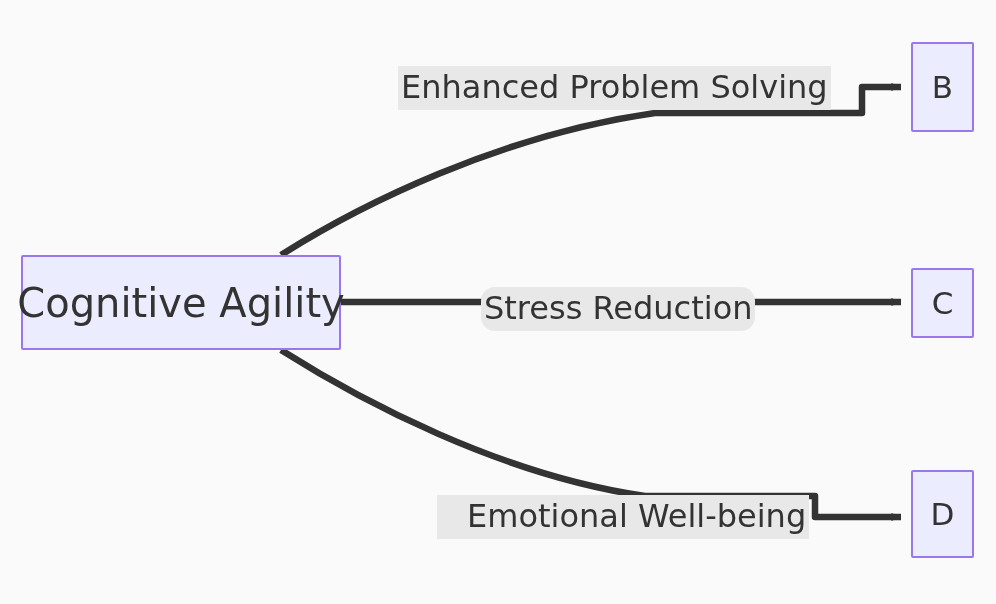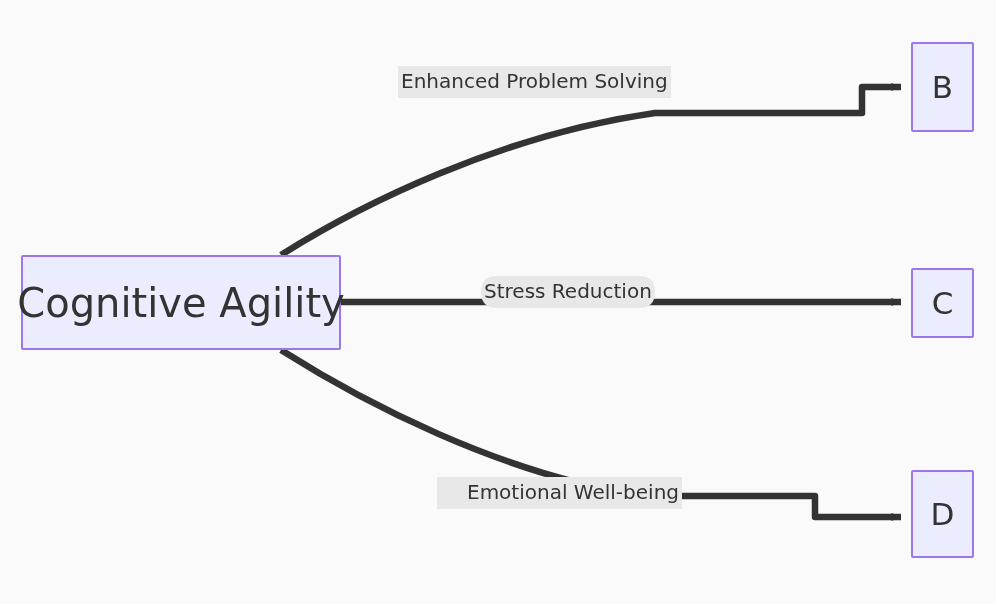--- a/index.html
+++ b/index.html
@@ -71,38 +71,38 @@
   }
   #node-b .node-label,
   #node-c .node-label,
   #node-d .node-label {
     font-size: 31px;
   }
   .edge-label {
     position: absolute;
     background: #e8e8e8;
     color: #333333;
-    font-size: 20px;
+    font-size: 32px;
     line-height: 1;
     white-space: nowrap;
     padding: 5px 3px 7px 3px;
     box-sizing: border-box;
   }
   #edge-label-1 {
     left: 398px;
     top: 66px;
   }
   #edge-label-2 {
     left: 481px;
-    top: 276px;
+    top: 287px;
     border-radius: 14px;
   }
   #edge-label-3 {
     left: 437px;
-    top: 477px;
+    top: 495px;
     padding-left: 30px;
   }
 </style>
 </head>
 <body>
 
 <div id="diagram-root">
 
   <svg id="edge-layer" viewBox="0 0 996 604" width="996" height="604" xmlns="http://www.w3.org/2000/svg">
 

